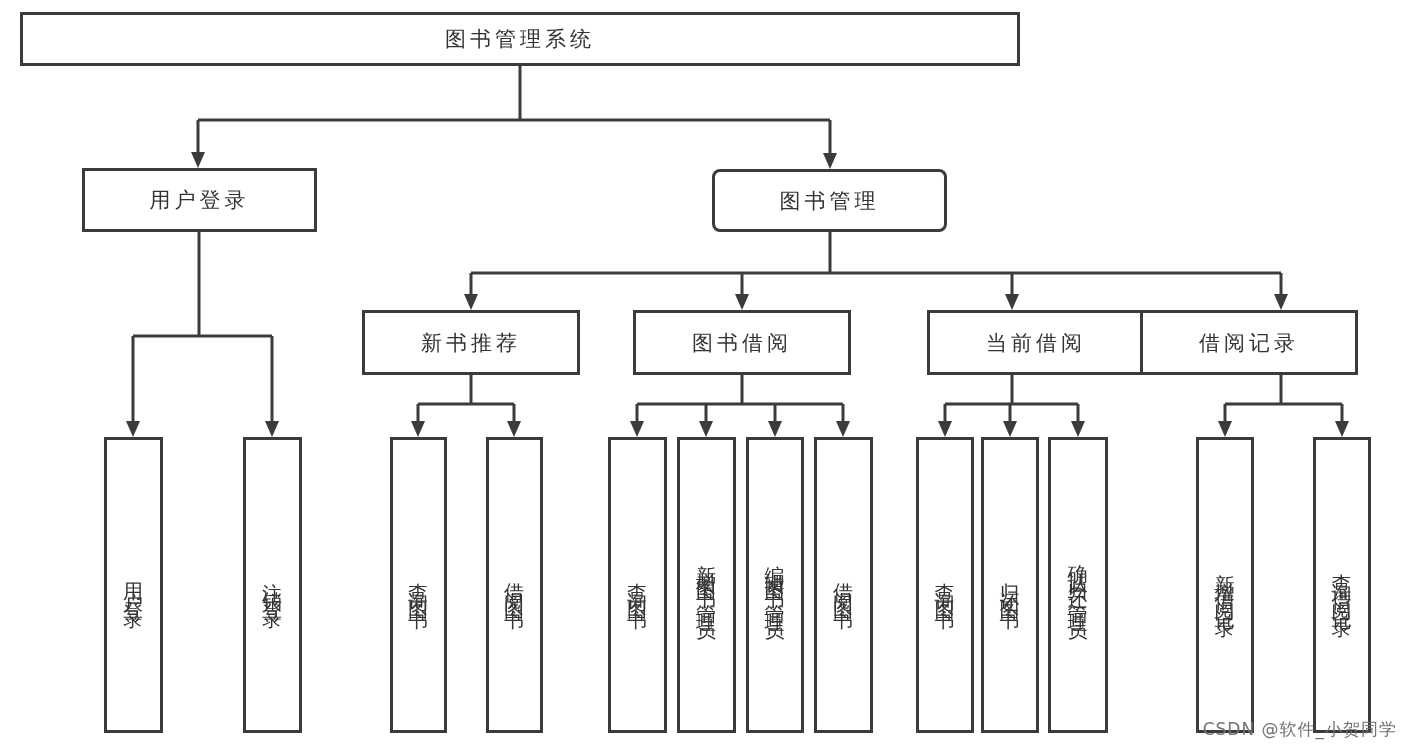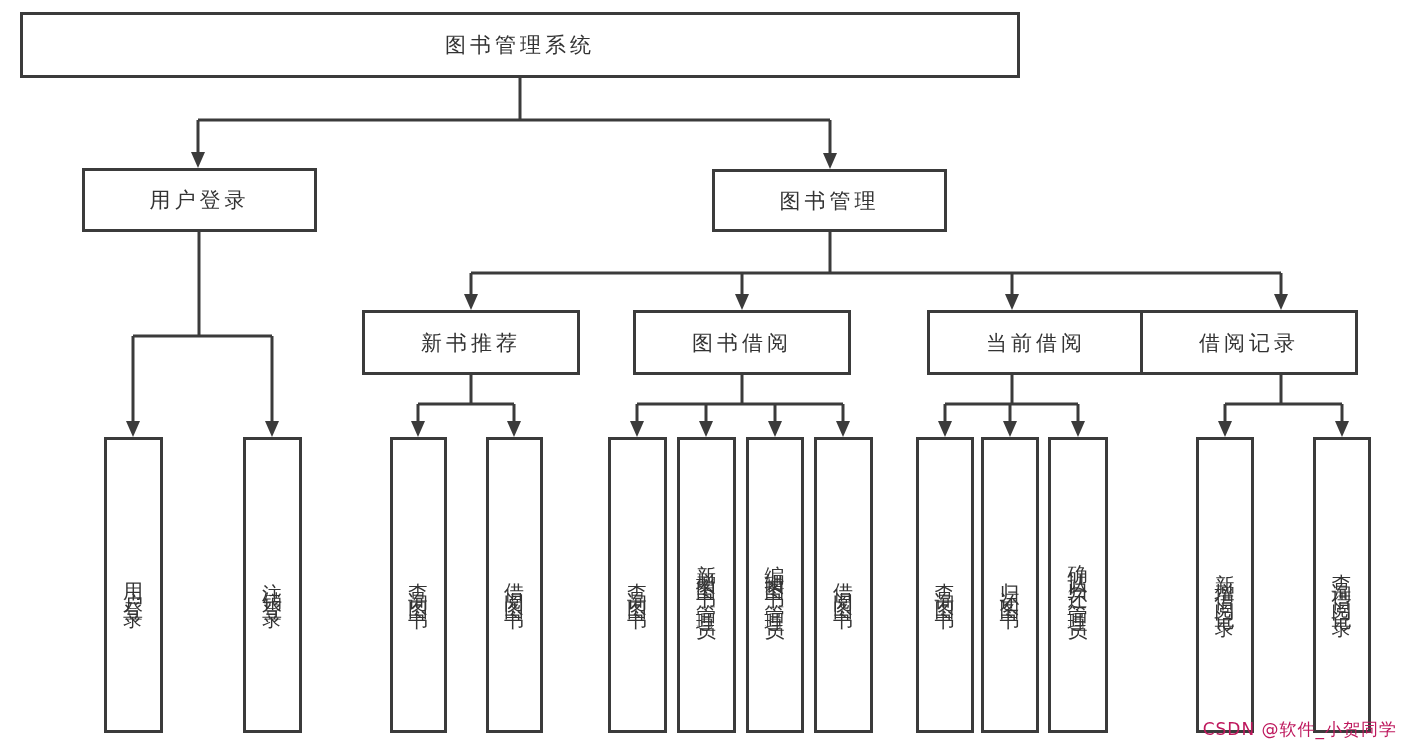--- a/index.html
+++ b/index.html
@@ -43,21 +43,21 @@
     white-space: nowrap;
     color: #333333;
   }
   .v-label.long { letter-spacing: 8px; }
   #watermark {
     position: absolute;
     right: 8px;
     bottom: 6px;
     font-size: 17px;
     letter-spacing: 1px;
-    color: #be185d;
+    color: #737373;
     z-index: 3;
     white-space: nowrap;
   }
   svg line { stroke: #3b3b3b; stroke-width: 3; }
   svg polygon { fill: #3b3b3b; stroke: none; }
 </style>
 </head>
 <body>
 
 <div id="stage">
@@ -117,28 +117,28 @@
     <polygon points="1071,421 1085,421 1078,437"></polygon>
 
     <line x1="1281" y1="375" x2="1281" y2="405"></line>
     <line x1="1225" y1="404" x2="1342" y2="404"></line>
     <line x1="1225" y1="404" x2="1225" y2="425"></line>
     <polygon points="1218,421 1232,421 1225,437"></polygon>
     <line x1="1342" y1="404" x2="1342" y2="425"></line>
     <polygon points="1335,421 1349,421 1342,437"></polygon>
   </svg>
 
-  <div class="box" style="left:20px; top:12px; width:1000px; height:66px;">
+  <div class="box" style="left:20px; top:12px; width:1000px; height:54px;">
     <span class="h-label">图书管理系统</span>
   </div>
 
   <div class="box" style="left:82px; top:168px; width:235px; height:64px;">
     <span class="h-label">用户登录</span>
   </div>
-  <div class="box" style="left:712px; top:169px; width:235px; height:63px;">
+  <div class="box" style="left:712px; top:169px; width:235px; height:63px;border-radius:8px;">
     <span class="h-label">图书管理</span>
   </div>
 
   <div class="box" style="left:633px; top:310px; width:218px; height:65px;">
     <span class="h-label">图书借阅</span>
   </div>
   <div class="box" style="left:362px; top:310px; width:218px; height:65px;">
     <span class="h-label">新书推荐</span>
   </div>
   <div class="box" style="left:903px; top:310px; width:218px; height:65px;margin-left:24px;">

